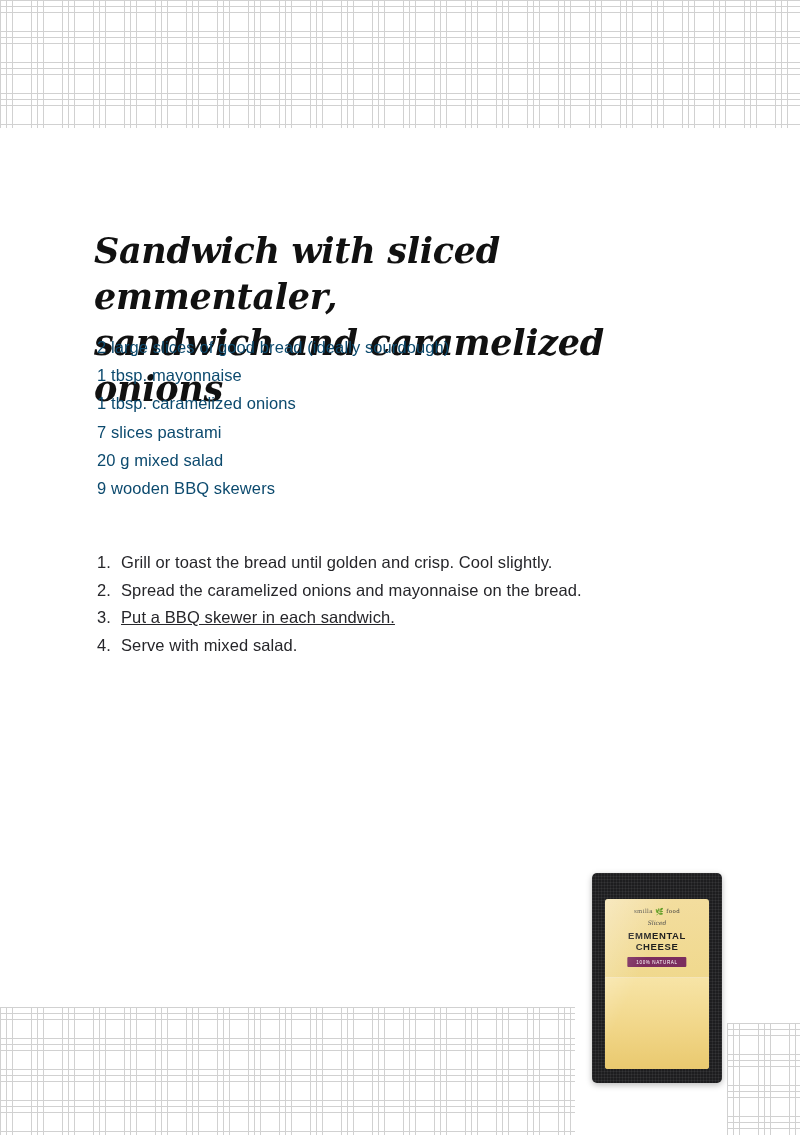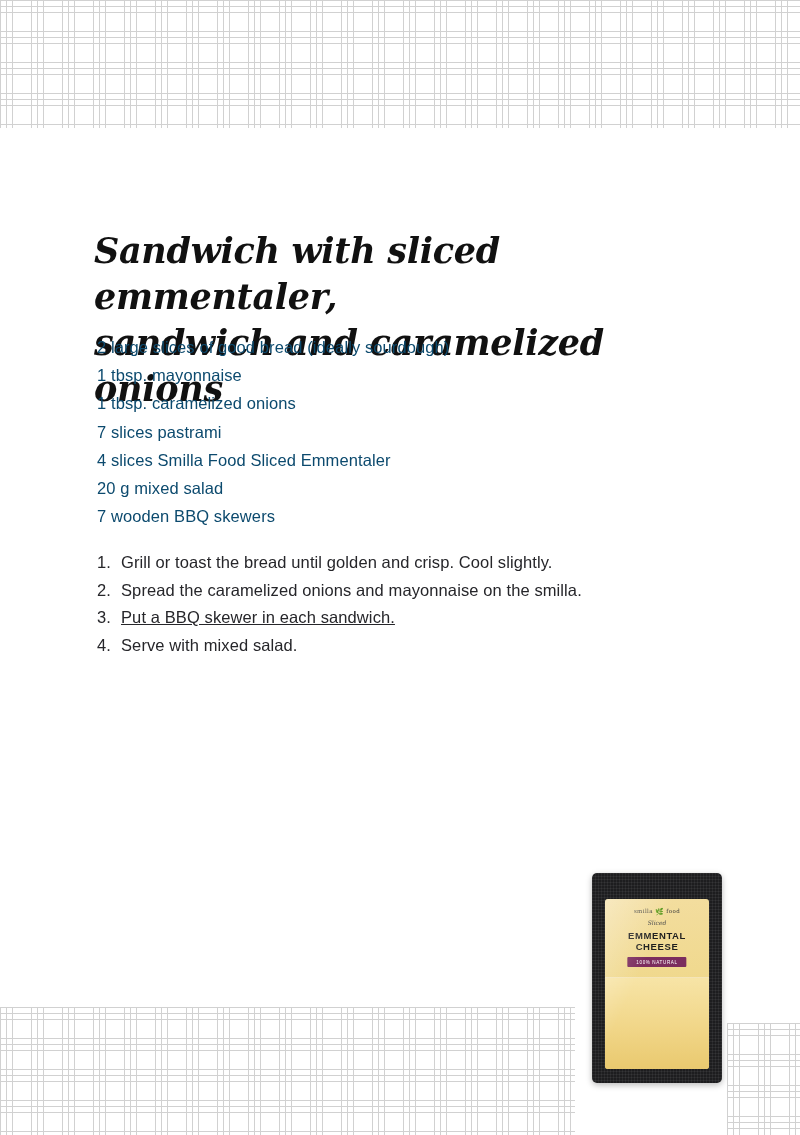--- a/index.html
+++ b/index.html
@@ -193,33 +193,32 @@
   <h1 class="title">
     <span>Sandwich with sliced emmentaler,</span><br>
     <span>sandwich and caramelized onions</span>
   </h1>
 
   <div class="ingredients">
     <div>2 large slices of good bread (ideally sourdough)</div>
     <div>1 tbsp. mayonnaise</div>
     <div>1 tbsp. caramelized onions</div>
     <div>7 slices pastrami</div>
-    <div>4 slices Smilla Food Sliced Emmentaler</div>
     <div>20 g mixed salad</div>
-    <div>7 wooden BBQ skewers</div>
+    <div>9 wooden BBQ skewers</div>
   </div>
 
   <div class="steps">
     <div class="step">
       <span class="step-num">1.</span>
       <span class="step-text">Grill or toast the bread until golden and crisp. Cool slightly.</span>
     </div>
     <div class="step">
       <span class="step-num">2.</span>
-      <span class="step-text">Spread the caramelized onions and mayonnaise on the smilla.</span>
+      <span class="step-text">Spread the caramelized onions and mayonnaise on the bread.</span>
     </div>
     <div class="step">
       <span class="step-num">3.</span>
       <span class="step-text">
         <span class="cont">Put a BBQ skewer in each sandwich.</span>
       </span>
     </div>
     <div class="step">
       <span class="step-num">4.</span>
       <span class="step-text">Serve with mixed salad.</span>

